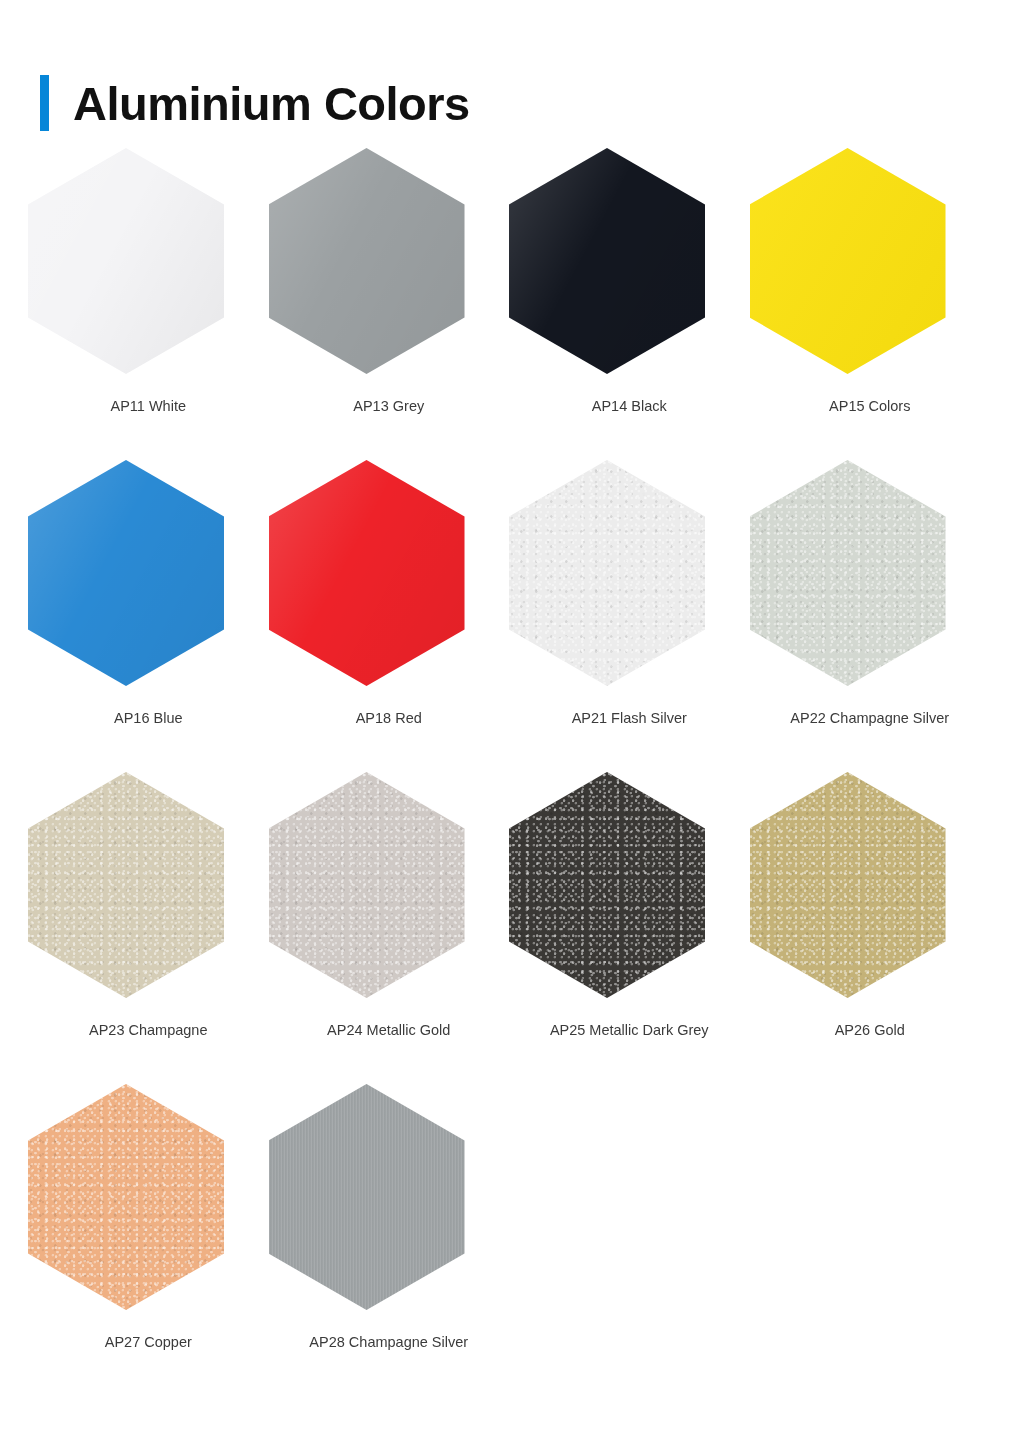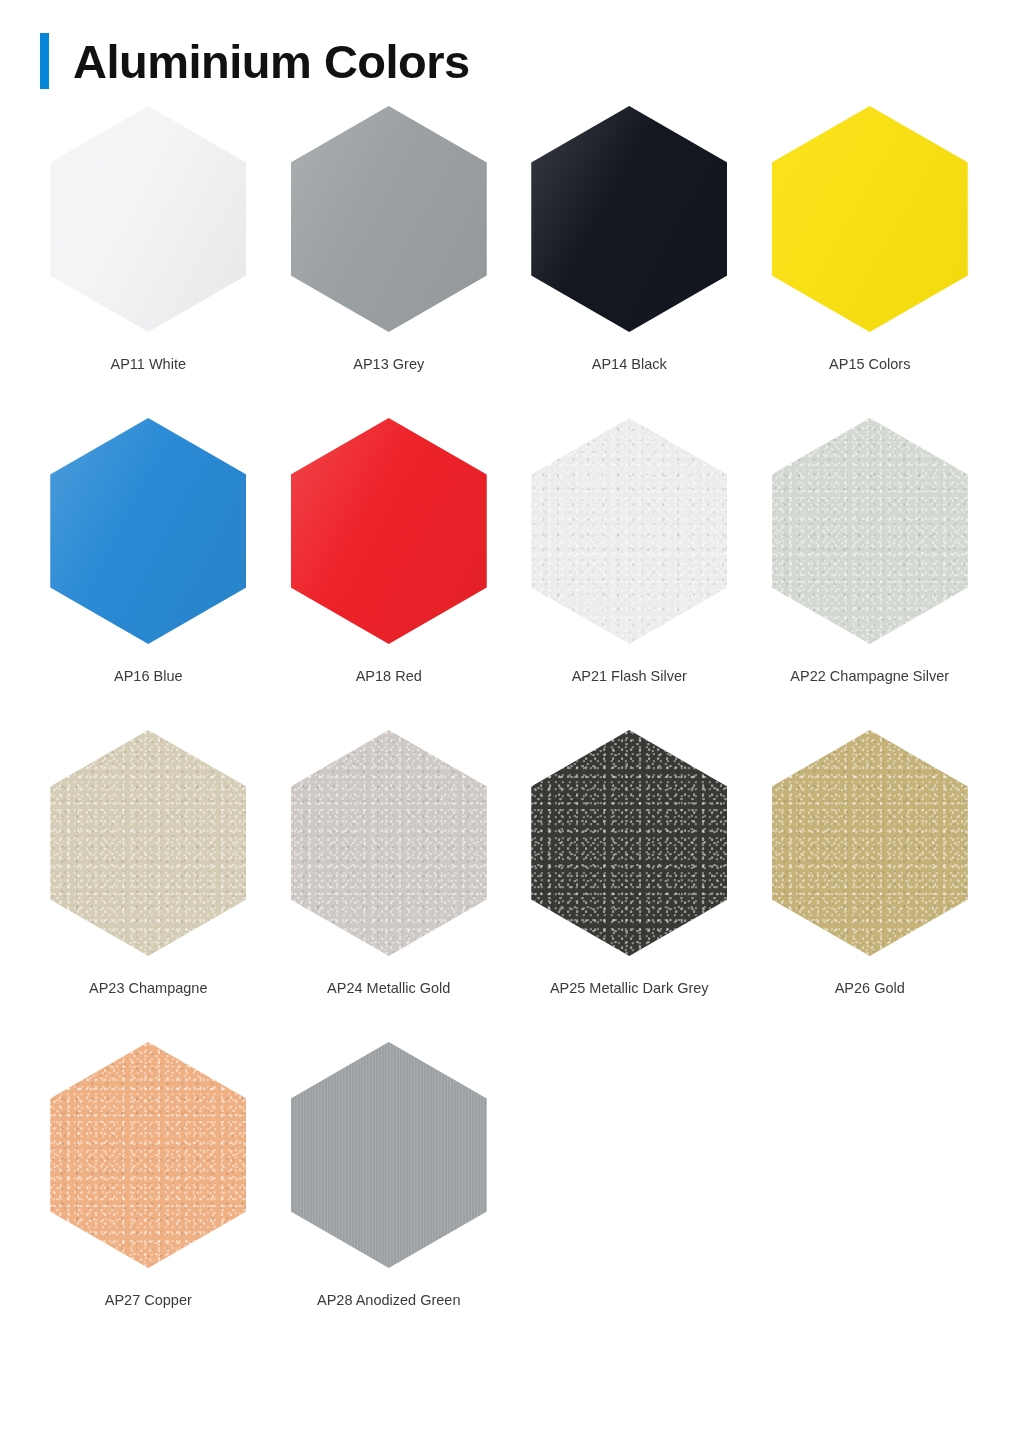--- a/index.html
+++ b/index.html
@@ -17,20 +17,21 @@
     position: relative;
   }
 
   
   .page-header {
     display: flex;
     align-items: center;
     padding: 52px 0 0 40px;
     height: 70px;
     box-sizing: border-box;
+    margin-top: 42px;
   }
   .accent-bar {
     width: 9px;
     height: 56px;
     background: #0686d8;
     flex: 0 0 auto;
     margin-right: 24px;
   }
   .page-title {
     font-size: 47px;
@@ -47,21 +48,20 @@
     margin: 36px 0 0 0;
     padding: 0 28px;
     display: grid;
     grid-template-columns: repeat(4, 1fr);
     grid-auto-rows: 312px;
     box-sizing: border-box;
   }
   .swatch-cell {
     display: flex;
     flex-direction: column;
-    align-items: center;
     justify-content: flex-start;
   }
   .hex-wrap {
     width: 196px;
     height: 226px;
     position: relative;
   }
   .hex {
     width: 100%;
     height: 100%;
@@ -225,15 +225,15 @@
         </div>
       </div>
       <div class="swatch-label">AP27 Copper</div>
     </div>
     <div class="swatch-cell">
       <div class="hex-wrap">
         <div class="hex tex-brushed" style="background: rgb(157, 162, 164);">
           <div class="sheen"></div>
         </div>
       </div>
-      <div class="swatch-label">AP28 Anodized Green</div>
+      <div class="swatch-label">AP28 Champagne Silver</div>
     </div>
   </div>
 
 </body></html>

